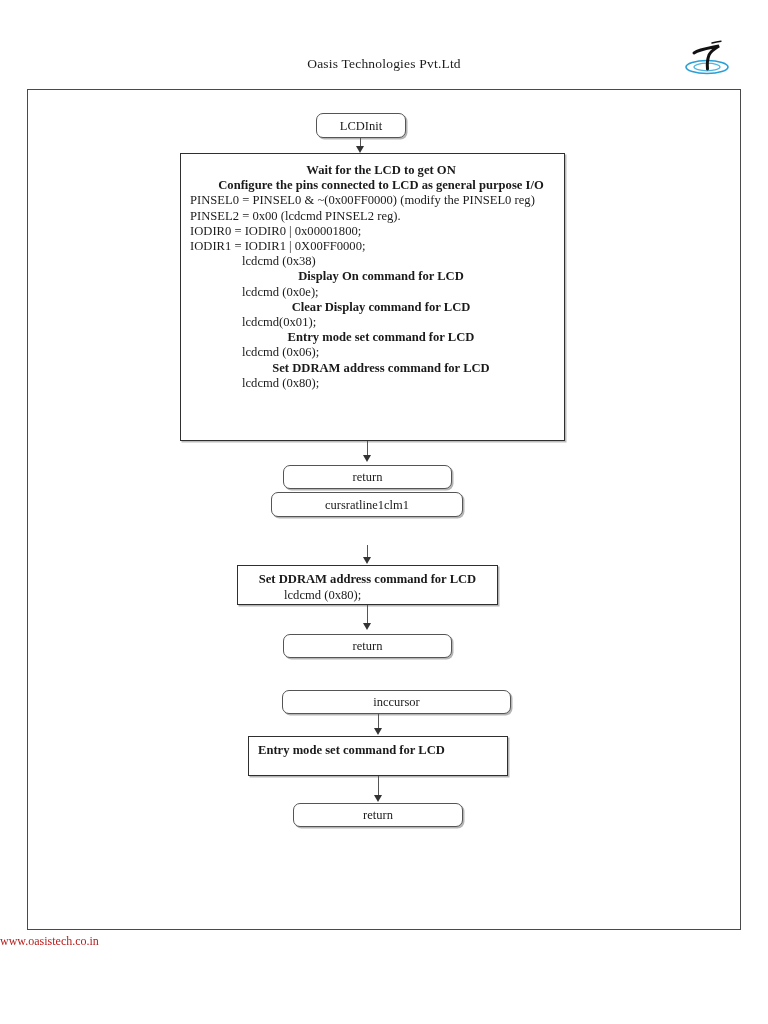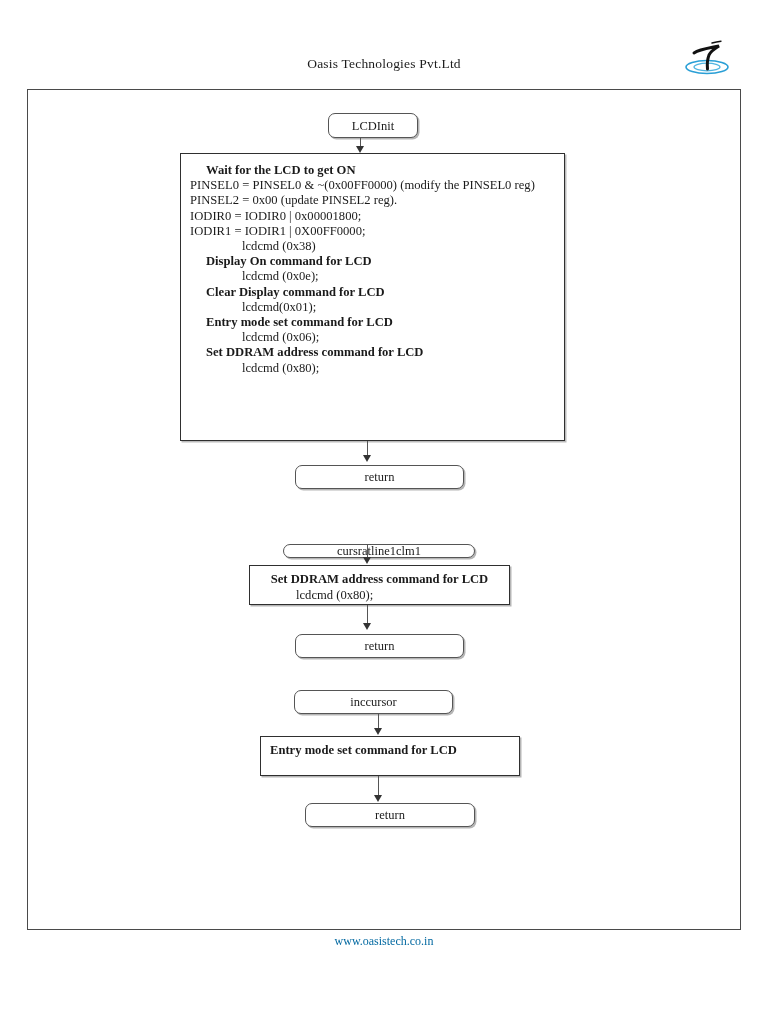--- a/index.html
+++ b/index.html
@@ -29,49 +29,49 @@
   
   .node{
     position:absolute;box-sizing:border-box;background:#fff;
     border:1px solid #2f2f2f;
   }
   .rounded{border-radius:7px;border:1px solid #555;}
   .node .ctr{
     position:absolute;left:0;right:0;top:50%;transform:translateY(-50%);
     text-align:center;font-size:12.5px;color:#1a1a1a;
   }
-  .shadow{box-shadow:1.5px 1.5px 0 rgba(120,120,120,.55);margin-left:12px;}
+  .shadow{box-shadow:1.5px 1.5px 0 rgba(120,120,120,.55);}
 
   
   .conn{position:absolute;background:#555;width:1px;}
   .arrow{
     position:absolute;width:0;height:0;
     border-left:4.5px solid transparent;border-right:4.5px solid transparent;
     border-top:7px solid #333;
   }
 
   
   .blk{
     position:absolute;left:180px;top:153px;width:385px;height:288px;
     border:1px solid #2f2f2f;background:#fff;box-sizing:border-box;
     box-shadow:1.5px 1.5px 0 rgba(120,120,120,.5);
   }
   .blk-inner{padding:9px 8px 0 9px;}
   .ln{font-size:12.6px;line-height:15.2px;white-space:nowrap;}
   .b{font-weight:bold;}
-  .i1{padding-left:16px;}
+  .i1{padding-left:16px;text-align:center;}
   .i2{padding-left:52px;}
 
   .boxtitle{font-weight:bold;font-size:12.6px;line-height:16px;}
   .boxsub{font-size:12.6px;line-height:16px;padding-left:46px;}
 
   
   .footer{
-    position:absolute;left:0;top:934px;width:768px;text-align:center;
-    font-size:12px;color:#0369a1;
+    position:absolute;left:0;top:934px;width:768px;text-align:left;
+    font-size:12px;color:#b91c1c;
   }
 </style>
 </head>
 <body>
 
 <div class="page">
 
   <div class="hdr-title">Oasis Technologies Pvt.Ltd</div>
 
   <div class="logo">
@@ -87,22 +87,23 @@
 
   <div class="node rounded shadow" style="left:316px;top:113px;width:90px;height:25px;">
     <div class="ctr">LCDInit</div>
   </div>
   <div class="conn" style="left:360px;top:138px;height:10px;"></div>
   <div class="arrow" style="left:356px;top:146px;"></div>
 
   <div class="blk">
     <div class="blk-inner" id="blk-lines">
         <div class="ln b i1">Wait for the LCD to get ON</div>
+        <div class="ln b i1">Configure the pins connected to LCD as general purpose I/O</div>
         <div class="ln">PINSEL0 = PINSEL0 &amp; ~(0x00FF0000) (modify the PINSEL0 reg)</div>
-        <div class="ln">PINSEL2 = 0x00 (update PINSEL2 reg).</div>
+        <div class="ln">PINSEL2 = 0x00 (lcdcmd PINSEL2 reg).</div>
         <div class="ln">IODIR0 = IODIR0 | 0x00001800;</div>
         <div class="ln">IODIR1 = IODIR1 | 0X00FF0000;</div>
         <div class="ln i2">lcdcmd (0x38)</div>
         <div class="ln b i1">Display On command for LCD</div>
         <div class="ln i2">lcdcmd (0x0e);</div>
         <div class="ln b i1">Clear Display command for LCD</div>
         <div class="ln i2">lcdcmd(0x01);</div>
         <div class="ln b i1">Entry mode set command for LCD</div>
         <div class="ln i2">lcdcmd (0x06);</div>
         <div class="ln b i1">Set DDRAM address command for LCD</div>
@@ -110,39 +111,39 @@
       </div>
   </div>
 
   <div class="conn" style="left:367px;top:441px;height:16px;"></div>
   <div class="arrow" style="left:363px;top:455px;"></div>
 
   <div class="node rounded shadow" style="left:283px;top:465px;width:169px;height:24px;">
     <div class="ctr">return</div>
   </div>
 
-  <div class="node rounded shadow" style="left:271px;top:544px;width:192px;height:14px;">
+  <div class="node rounded shadow" style="left:271px;top:492px;width:192px;height:25px;">
     <div class="ctr">cursratline1clm1</div>
   </div>
   <div class="conn" style="left:367px;top:545px;height:14px;"></div>
   <div class="arrow" style="left:363px;top:557px;"></div>
 
   <div class="node shadow" style="left:237px;top:565px;width:261px;height:40px;padding:5px 0 0 0;">
     <div class="boxtitle" style="text-align:center;">Set DDRAM address command for LCD</div>
     <div class="boxsub">lcdcmd (0x80);</div>
   </div>
 
   <div class="conn" style="left:367px;top:605px;height:20px;"></div>
   <div class="arrow" style="left:363px;top:623px;"></div>
 
   <div class="node rounded shadow" style="left:283px;top:634px;width:169px;height:24px;">
     <div class="ctr">return</div>
   </div>
 
-  <div class="node rounded shadow" style="left:282px;top:690px;width:159px;height:24px;">
+  <div class="node rounded shadow" style="left:282px;top:690px;width:229px;height:24px;">
     <div class="ctr">inccursor</div>
   </div>
   <div class="conn" style="left:378px;top:714px;height:16px;"></div>
   <div class="arrow" style="left:374px;top:728px;"></div>
 
   <div class="node shadow" style="left:248px;top:736px;width:260px;height:40px;padding:5px 0 0 0;">
     <div class="boxtitle" style="padding-left:9px;">Entry mode set command for LCD</div>
   </div>
 
   <div class="conn" style="left:378px;top:776px;height:21px;"></div>

